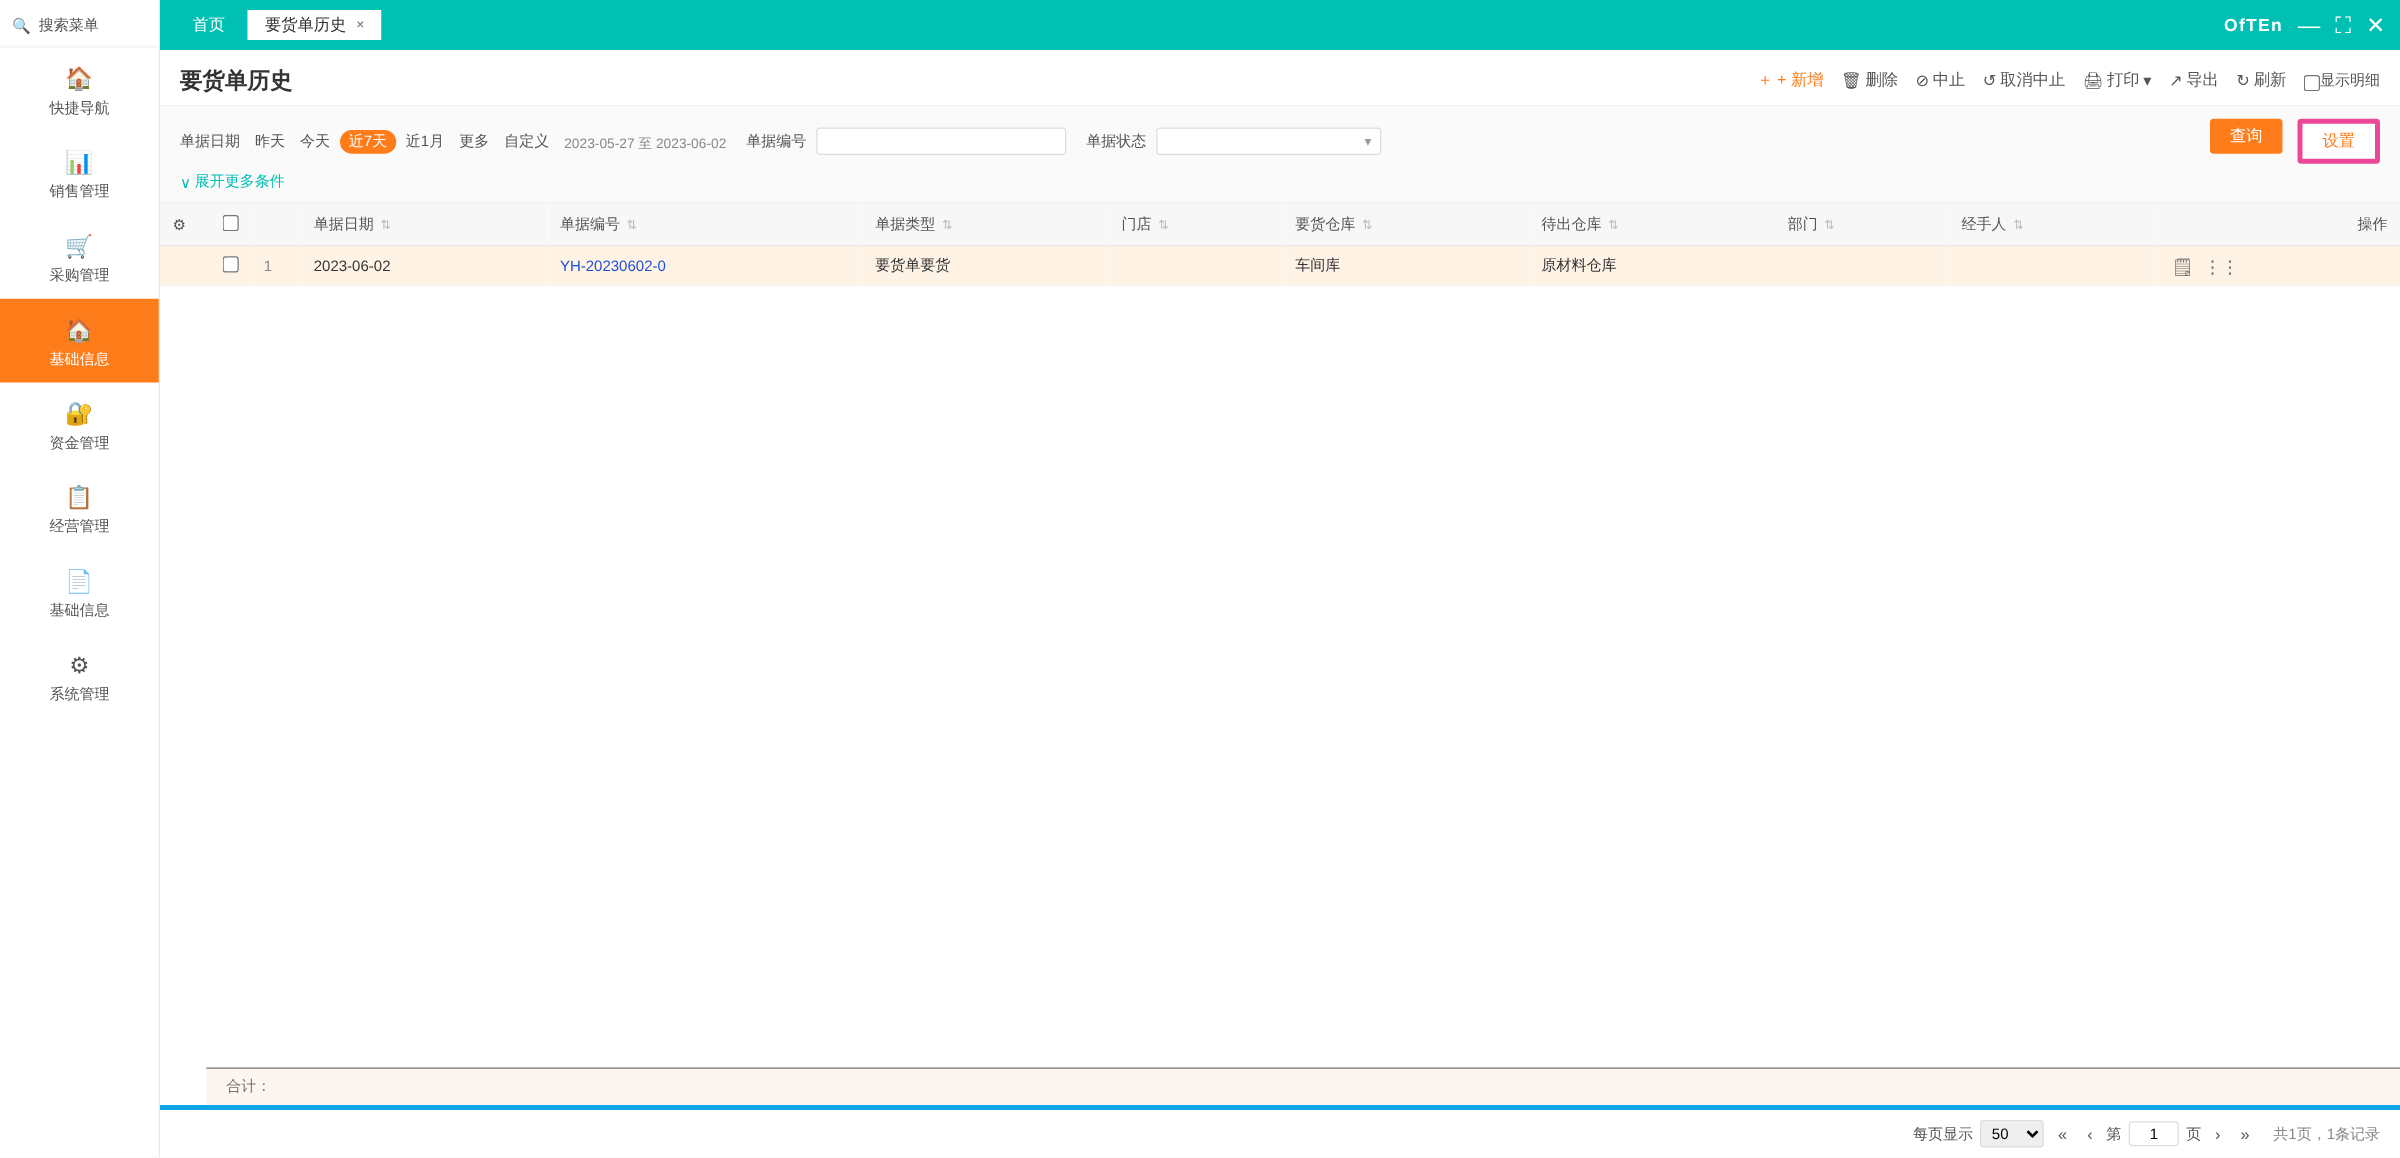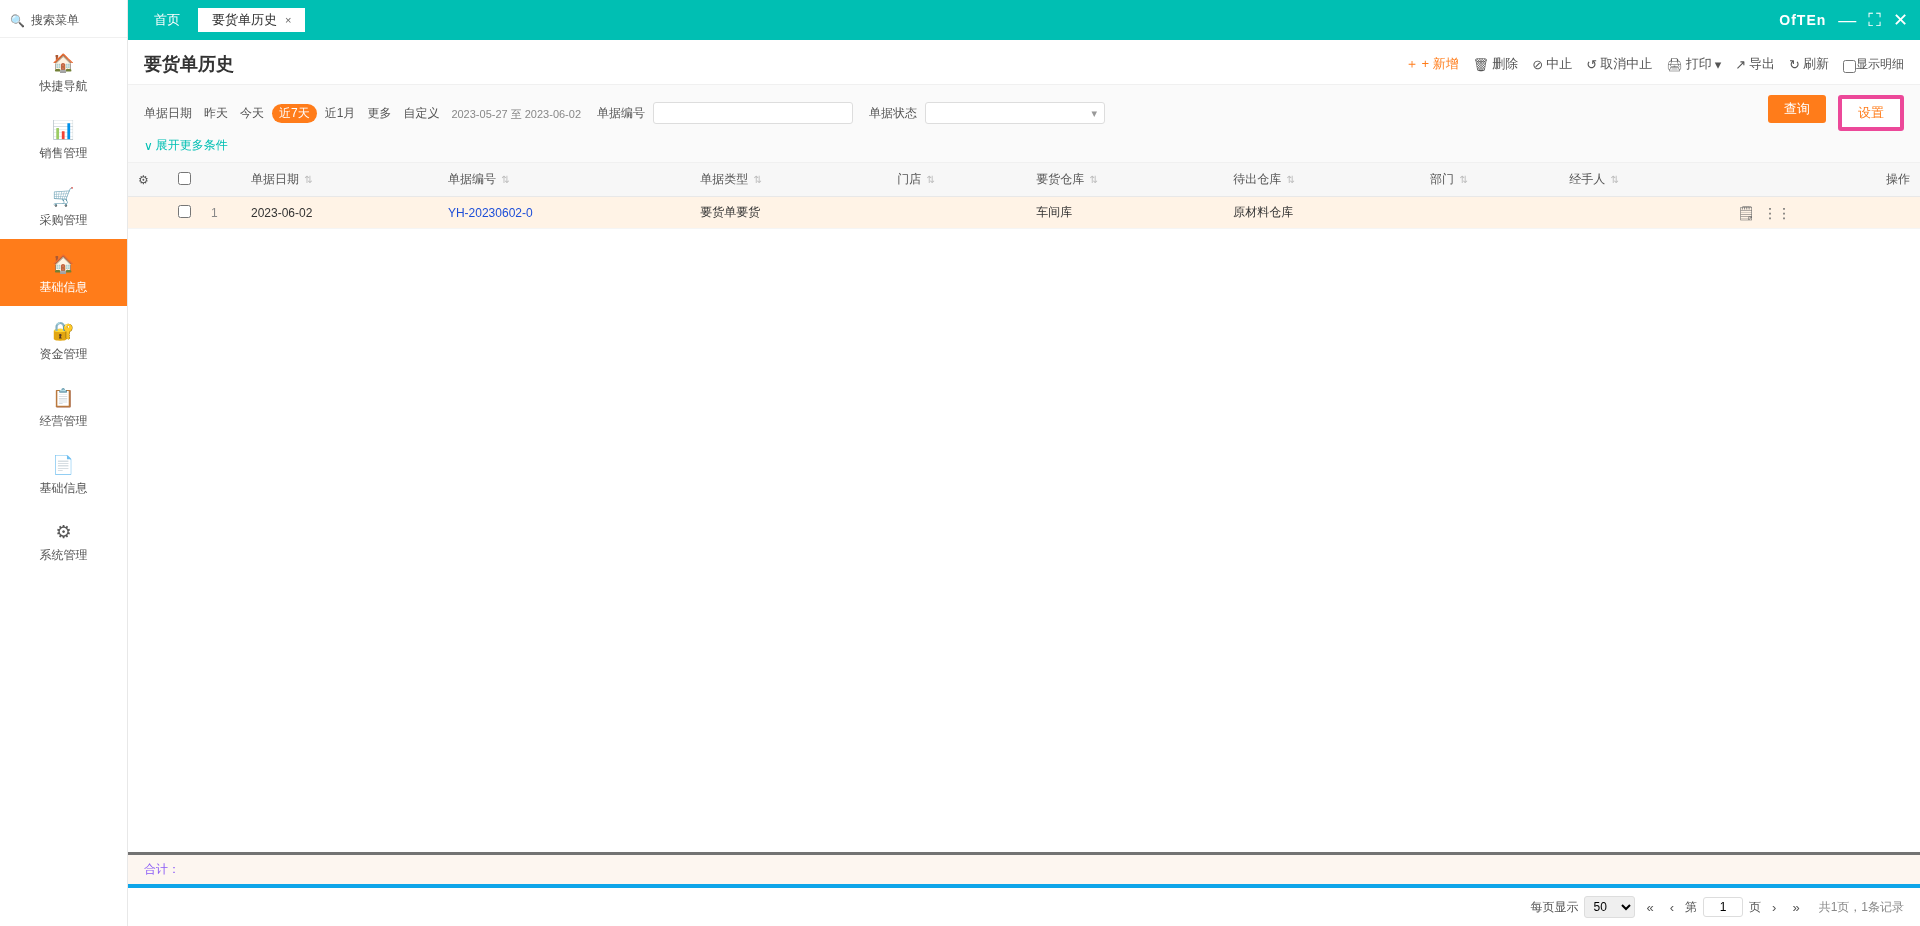--- a/index.html
+++ b/index.html
@@ -247,26 +247,27 @@
     .link-text { color: #1d4ed8; cursor: pointer; text-decoration: none; }
     .col-action { display: flex; gap: 8px; align-items: center; }
     .col-action span { cursor: pointer; color: #666; font-size: 14px; }
     .gear-col { width: 40px; }
     .checkbox-col { width: 32px; }
     .number-col { width: 40px; color: #888; }
 
     
     .table-footer {
       background: #fdf6f0;
-      border-top: 3px solid #737373;
+      border-top: 1px solid #737373;
       padding: 6px 16px;
       font-size: 12px;
-      color: #8b5cf6;
-      display: flex;
-      align-items: center;
+      color: #737373;
+      display: flex;
+      align-items: center;
+      margin-left: 37px;
     }
 
     
     .pagination {
       display: flex;
       align-items: center;
       justify-content: flex-end;
       padding: 8px 16px;
       font-size: 12px;
       color: #555;

